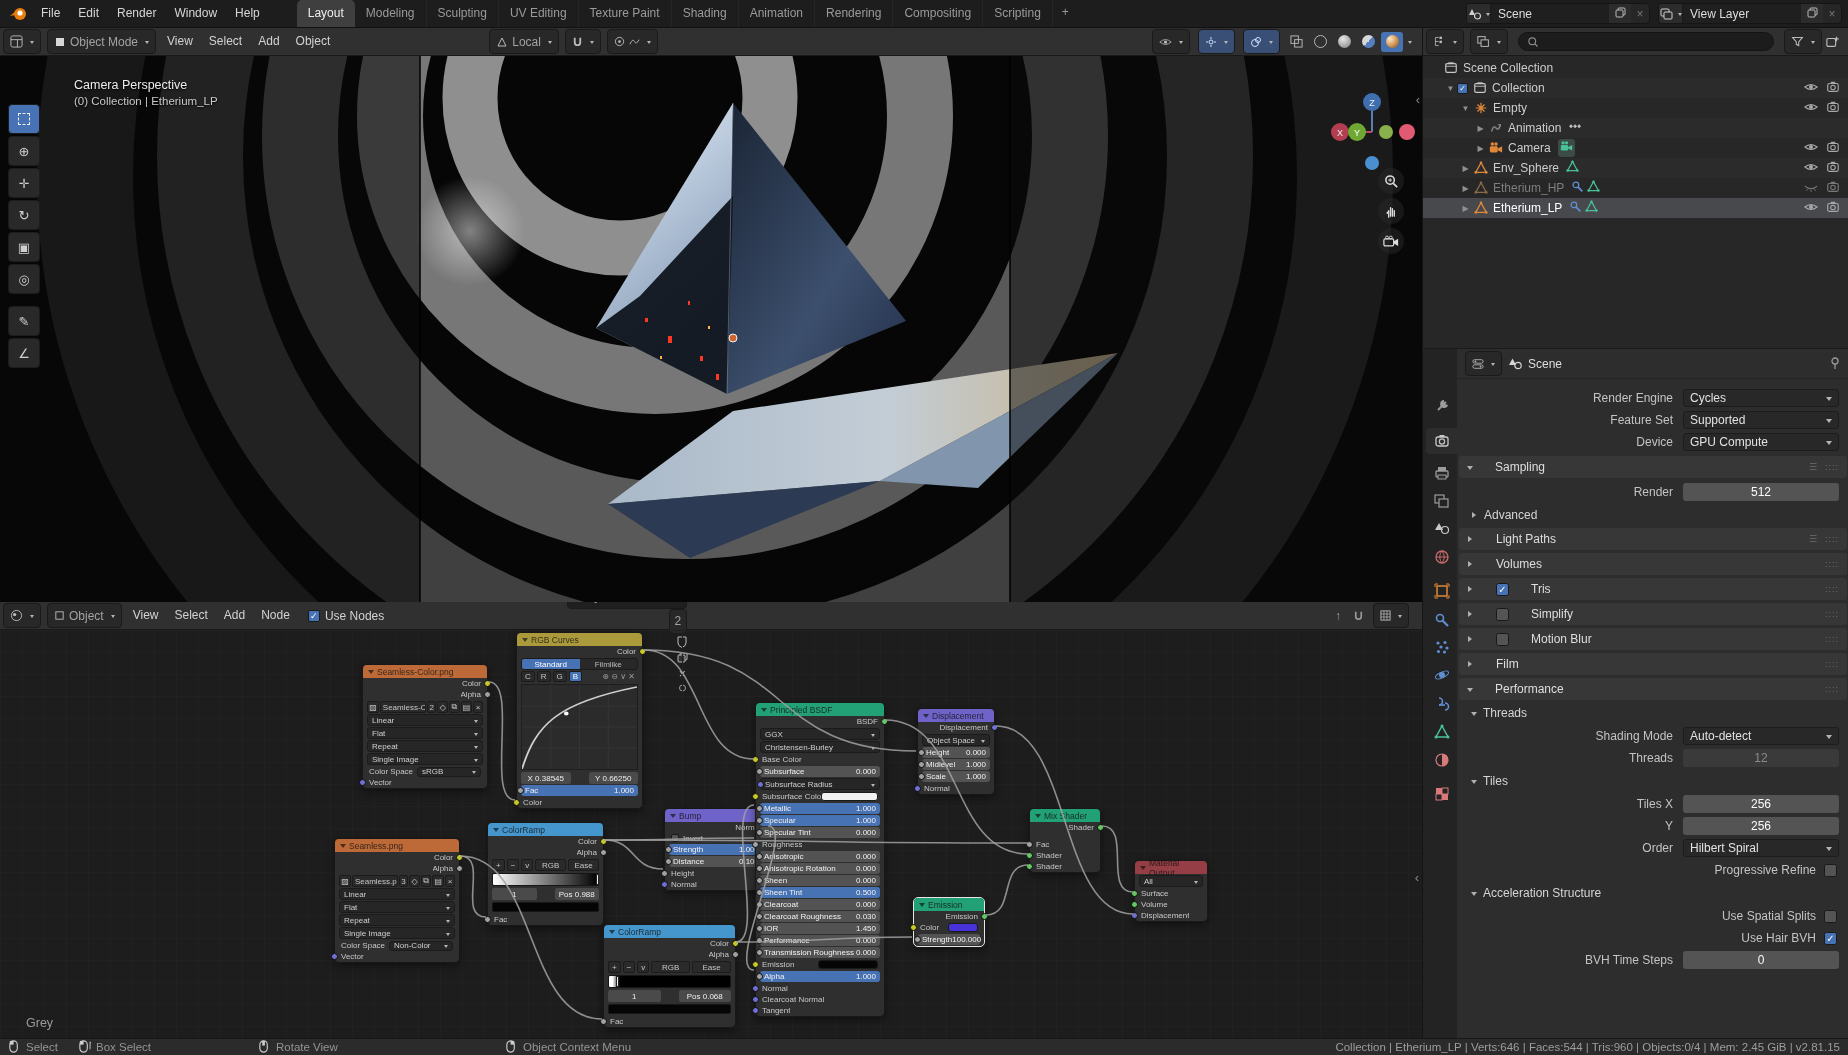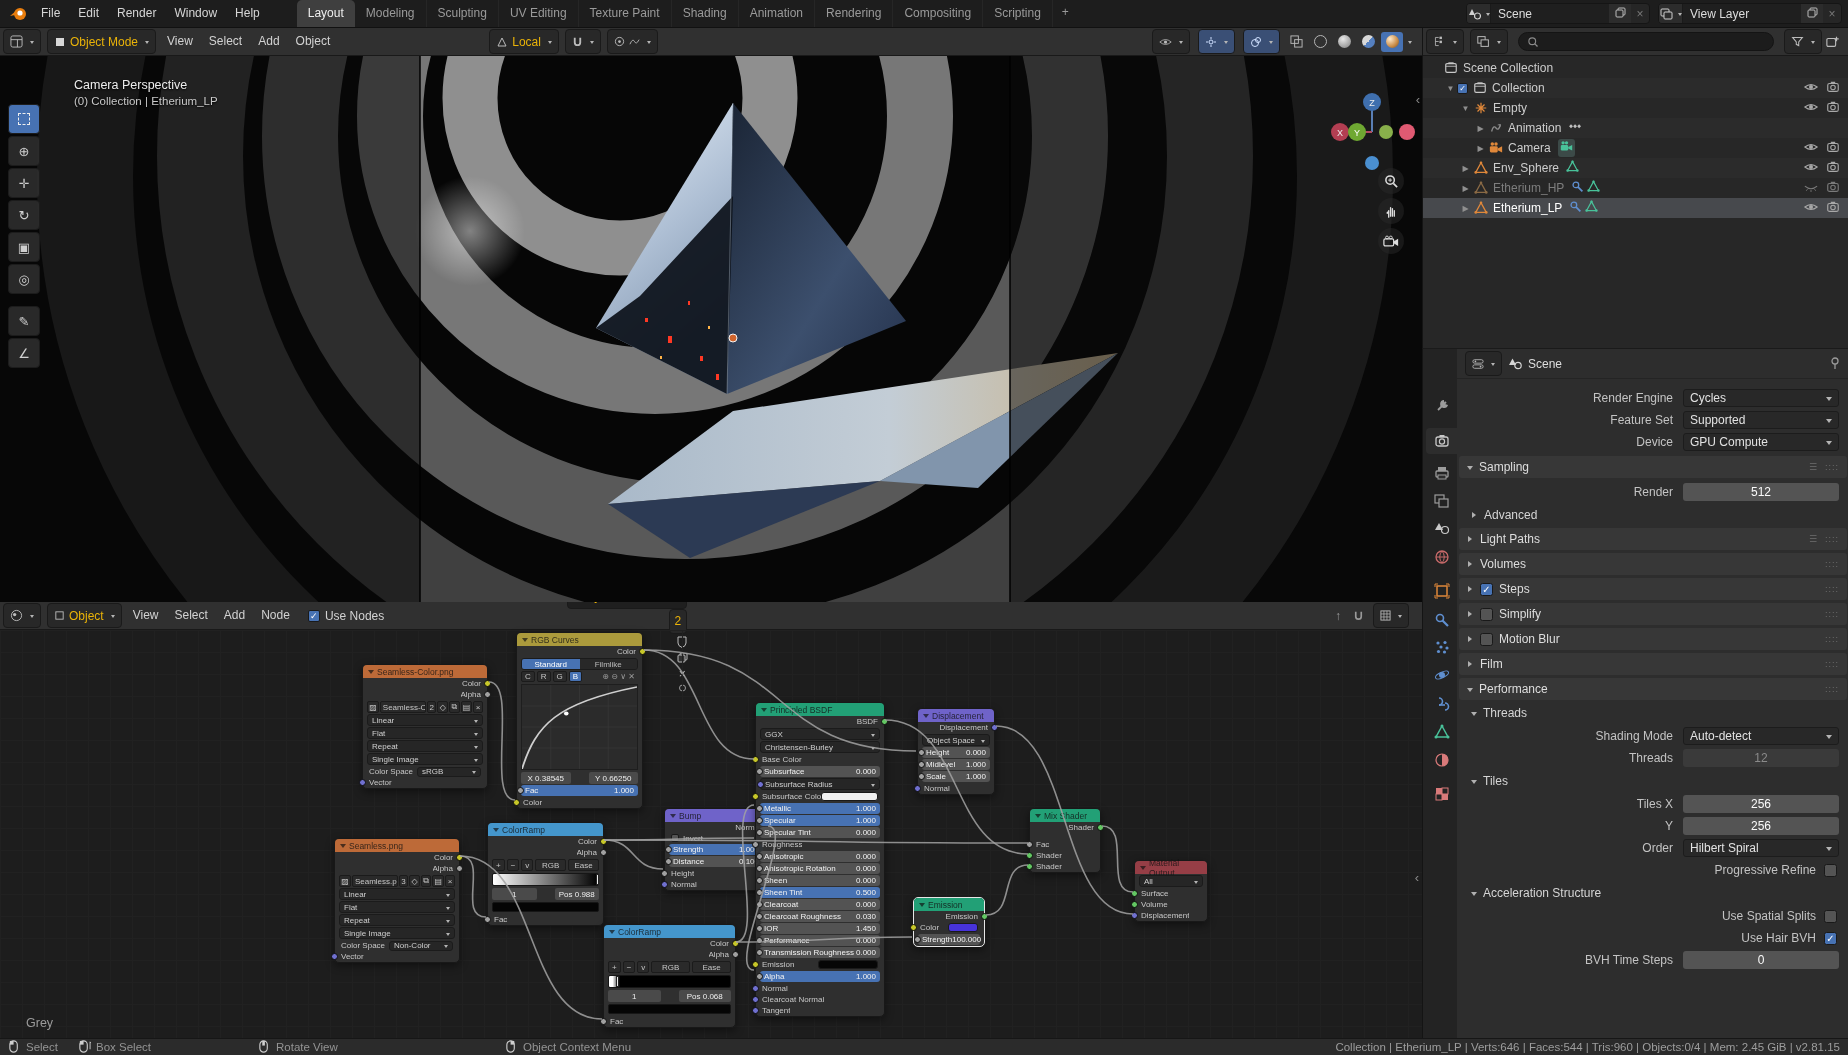--- a/index.html
+++ b/index.html
@@ -20,21 +20,21 @@
   .id-widget .iw-label { width:118px; padding:0 7px; color:#ddd; background:#1f1f1f; height:100%; line-height:20px; }
   .id-widget .iw-btn { width:22px; text-align:center; color:#9a9a9a; height:100%; line-height:20px; background:#2c2c2c; }
   .id-widget .iw-x { width:18px; text-align:center; color:#777; height:100%; line-height:20px; }
 
   .chev { display:inline-block; width:0; height:0; border:3px solid transparent; border-top:4px solid #b5b5b5; margin-left:3px; transform:translateY(2px); }
   .chev.sm { border-width:2.5px; border-top-width:3.5px; }
 
   
   .ed-header { position:absolute; height:28px; background:#303030; border-bottom:1px solid #191919; display:flex; align-items:center; }
   .hdr-menu { padding:0 8px; color:#d2d2d2; line-height:27px; }
-  .hdr-btn { display:flex; align-items:center; background:#282828; border:1px solid #1a1a1a; border-radius:4px; height:25px; padding:0 6px; margin:0 3px; color:#eab308; gap:4px; }
+  .hdr-btn { display:flex; align-items:center; background:#282828; border:1px solid #1a1a1a; border-radius:4px; height:25px; padding:0 6px; margin:0 3px; color:#a3a3a3; gap:4px; }
   .hdr-icon { display:flex; align-items:center; justify-content:center; width:16px; height:16px; }
 
   
   #viewport { position:absolute; left:0; top:28px; width:1422px; height:574px; background:#2a2a2a; overflow:hidden; }
   #vp-canvas { position:absolute; left:0; top:28px; width:1422px; height:546px; }
   #vp-overlay-text { position:absolute; left:74px; top:50px; z-index:6; text-shadow:0 1px 2px #000; }
   #vp-overlay-text .t1 { color:#ededed; font-size:12.5px; }
   #vp-overlay-text .t2 { color:#c9c9c9; font-size:11.5px; margin-top:3px; }
   #vp-toolbar { position:absolute; left:8px; top:76px; width:34px; z-index:6; display:flex; flex-direction:column; gap:2px; }
   .vp-tool { width:32px; height:30px; background:#2e2e2eE6; border:1px solid #1c1c1c; border-radius:4px; display:flex; align-items:center; justify-content:center; color:#cfcfcf; font-size:13px; }
@@ -110,21 +110,21 @@
   .ptab.active { background:#2d2d2d; }
   #prop-breadcrumb { position:absolute; left:34px; top:0; width:392px; height:30px; display:flex; align-items:center; padding:0 8px; gap:6px; border-bottom:1px solid #242424; }
   #prop-body { position:absolute; left:34px; top:30px; width:392px; bottom:0; overflow:hidden; padding-top:8px; }
   .prow { display:flex; align-items:center; height:22px; padding:0 10px 0 0; }
   .prow .plabel { width:226px; text-align:right; padding-right:10px; color:#c3c3c3; white-space:nowrap; }
   .pfield { flex:1; height:18px; border-radius:3px; display:flex; align-items:center; position:relative; }
   .pfield.dd { background:#282828; border:1px solid #1c1c1c; color:#e2e2e2; padding:0 6px; }
   .pfield.dd .chev { margin-left:auto; }
   .pfield.val { background:#545454; color:#fafafa; justify-content:center; }
   .pfield.val.disabled { background:#3a3a3a; color:#8a8a8a; }
-  .psect { display:flex; align-items:center; height:22px; background:#373737; border-radius:3px; margin:3px 2px; padding:0 8px; color:#dedede; gap:6px; }
+  .psect { display:flex; align-items:center; height:22px; background:#373737; border-radius:3px; margin:3px 2px; padding:0 8px; color:#dedede; gap:22px; }
   .psect .grip { margin-left:auto; color:#6f6f6f; font-size:9px; letter-spacing:1px; }
   .psub { display:flex; align-items:center; height:20px; margin:2px 2px 2px 14px; color:#d5d5d5; gap:6px; }
   .exp-tri { width:0; height:0; border:3.5px solid transparent; }
   .exp-tri.down { border-top:4.5px solid #b0b0b0; transform:translateY(2px); }
   .exp-tri.right { border-left:4.5px solid #b0b0b0; transform:translateX(1px); }
   .pcheck-row { display:flex; align-items:center; height:22px; justify-content:flex-end; padding-right:12px; gap:8px; color:#c3c3c3; }
   .pcbx { width:13px; height:13px; border-radius:2.5px; background:#545454; border:1px solid #191919; display:flex; align-items:center; justify-content:center; color:#fff; font-size:10px; }
   .pcbx.on { background:#4772b3; }
 
   
@@ -1365,21 +1365,21 @@
           <span class="grip">☰&nbsp;&nbsp;::::</span>
         </div>
         <div class="psect">
           <span class="exp-tri right"></span>
           <span>Volumes</span>
           <span class="grip">::::</span>
         </div>
         <div class="psect">
           <span class="exp-tri right"></span>
           <span class="pcbx on">✓</span>
-          <span>Steps</span>
+          <span>Tris</span>
           <span class="grip">::::</span>
         </div>
         <div class="psect">
           <span class="exp-tri right"></span>
           <span class="pcbx"></span>
           <span>Simplify</span>
           <span class="grip">::::</span>
         </div>
         <div class="psect">
           <span class="exp-tri right"></span>

